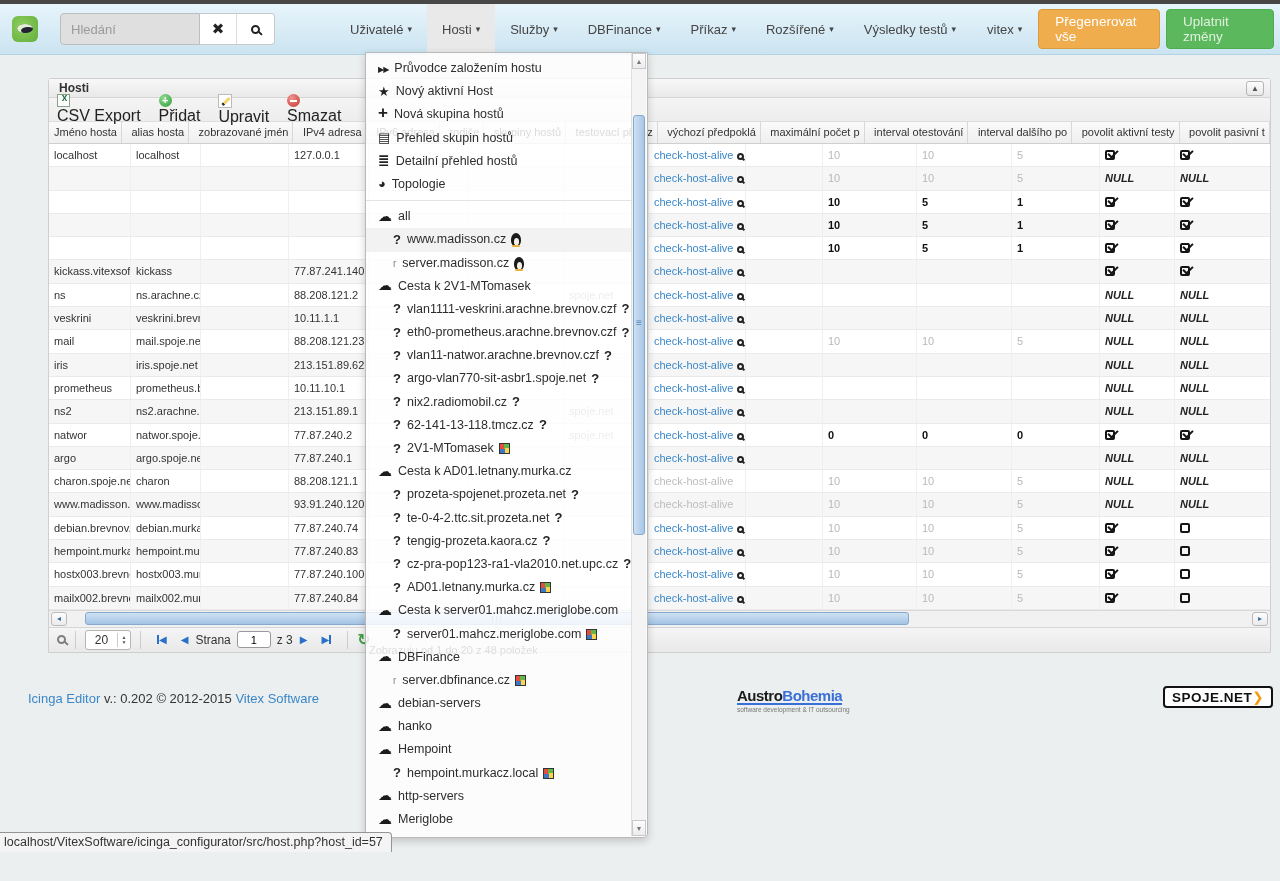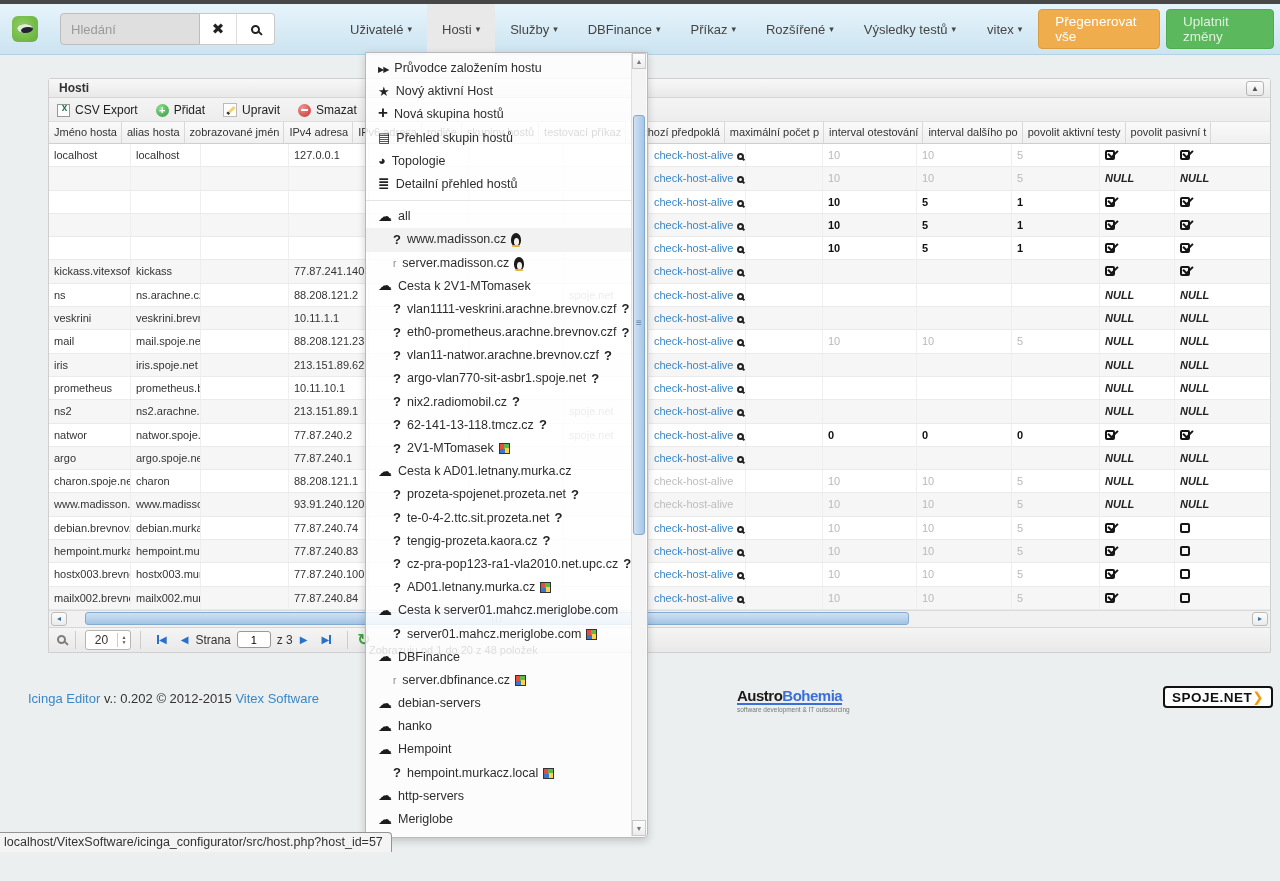--- a/index.html
+++ b/index.html
@@ -44,41 +44,41 @@
   .panel { position:absolute; left:48px; top:78px; width:1223px;
     background:#fff; border:1px solid #cfcfcf; border-radius:3px 3px 0 0; }
   .panelhdr { height:19px; background:linear-gradient(#f8f8f8,#e9e9e9);
     border-bottom:1px solid #d6d6d6; display:flex; align-items:center;
     font-size:12px; font-weight:bold; color:#333; padding:0 6px 0 10px; }
   .collapsebtn { margin-left:auto; width:18px; height:15px; border:1px solid #b5b5b5;
     border-radius:3px; background:linear-gradient(#fefefe,#e8e8e8); font-size:8px; color:#555;
     display:flex; align-items:center; justify-content:center; cursor:pointer; }
   .gridtoolbar { height:24px; background:linear-gradient(#f4f4f4,#ededed);
     border-bottom:1px solid #ddd; display:flex; align-items:center; padding-left:8px; }
-  .tbitem { display:flex; align-items:flex-end; font-size:12px; color:#222; margin-right:18px;
-    cursor:pointer; }
+  .tbitem { display:flex; align-items:flex-start; font-size:16px; color:#222; margin-right:18px;
+    cursor:pointer;flex-direction:column; }
   .tbitem .tbico { margin-right:5px; }
   .ico-csv { width:13px; height:13px; background:#fff; border:1px solid #8aa08a; position:relative;}
   .ico-csv::after{ content:"x"; position:absolute; left:0; top:-3px; width:13px; text-align:center;
     font-size:10px; font-weight:bold; color:#217346; }
   .ico-add { width:13px; height:13px; border-radius:50%;
     background:radial-gradient(circle at 35% 30%, #8fd98f, #2e9e3a); position:relative; }
   .ico-add::after{ content:"+"; position:absolute; left:0; top:-1px; width:13px; text-align:center;
     color:#fff; font-size:11px; font-weight:bold; line-height:14px; }
   .ico-edit { width:14px; height:14px; background:#fff; border:1px solid #bbb; position:relative; }
   .ico-edit::after{ content:""; position:absolute; left:2px; top:5px; width:10px; height:3px;
     background:linear-gradient(90deg,#333 0 2px,#f5d36a 2px); transform:rotate(-45deg); }
   .ico-del { width:13px; height:13px; border-radius:50%;
     background:radial-gradient(circle at 35% 30%, #f09490, #c2332c); position:relative; }
   .ico-del::after{ content:""; position:absolute; left:3px; top:5.5px; width:7px; height:2px;
     background:#fff; }
 
   
   .gridhdr { display:flex; height:22px; background:linear-gradient(#fafafa,#efefef);
-    border-bottom:1px solid #cfcfcf; }
+    border-bottom:1px solid #cfcfcf;justify-content:space-between; }
   .th { font-size:11px; color:#333; padding:4px 4px 0 5px; border-right:1px solid #d8d8d8;
     white-space:nowrap; overflow:hidden; flex:none; }
   .gridbody { position:relative; }
   .tr { display:flex; height:23.3px; border-bottom:1px solid #eaeaea; background:#fff; }
   .tr.alt { background:#f6f6f6; }
   .td { font-size:11px; color:#333; padding:5px 4px 0 5px; border-right:1px solid #efefef;
     white-space:nowrap; overflow:hidden; flex:none; }
   .i0{width:82px}.i1{width:70px}.i2{width:88px}.i3{width:80px}.i4{width:100px}
   .i5{width:95px}.i6{width:85px}.i7{width:97px}.i8{width:77px}.i9{width:94px}
   .i10{width:95px}.i11{width:88px}.i12{width:75px}.i13{width:97px}
@@ -822,28 +822,28 @@
 
       </div>
 
       <div class="mi titem ind0">
         <span class="mico iclistalt"></span>
         <span class="mlabel">Přehled skupin hostů</span>
 
       </div>
 
       <div class="mi titem ind0">
+        <span class="mico iclist"></span>
+        <span class="mlabel">Detailní přehled hostů</span>
+
+      </div>
+
+      <div class="mi titem ind0">
         <span class="mico icglobe"></span>
         <span class="mlabel">Topologie</span>
-
-      </div>
-
-      <div class="mi titem ind0">
-        <span class="mico iclist"></span>
-        <span class="mlabel">Detailní přehled hostů</span>
 
       </div>
 
       <div class="mi tdiv">
         
         
         
       </div>
 
       <div class="mi titem ind0">

